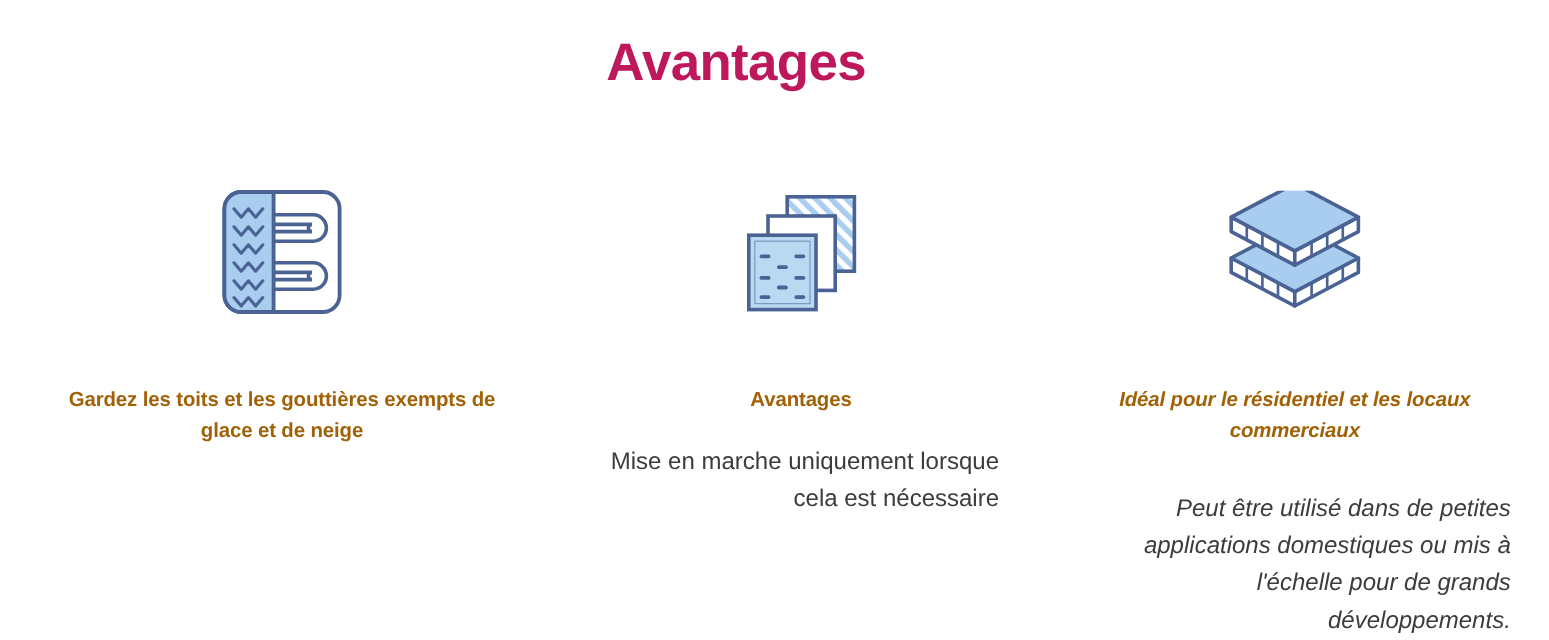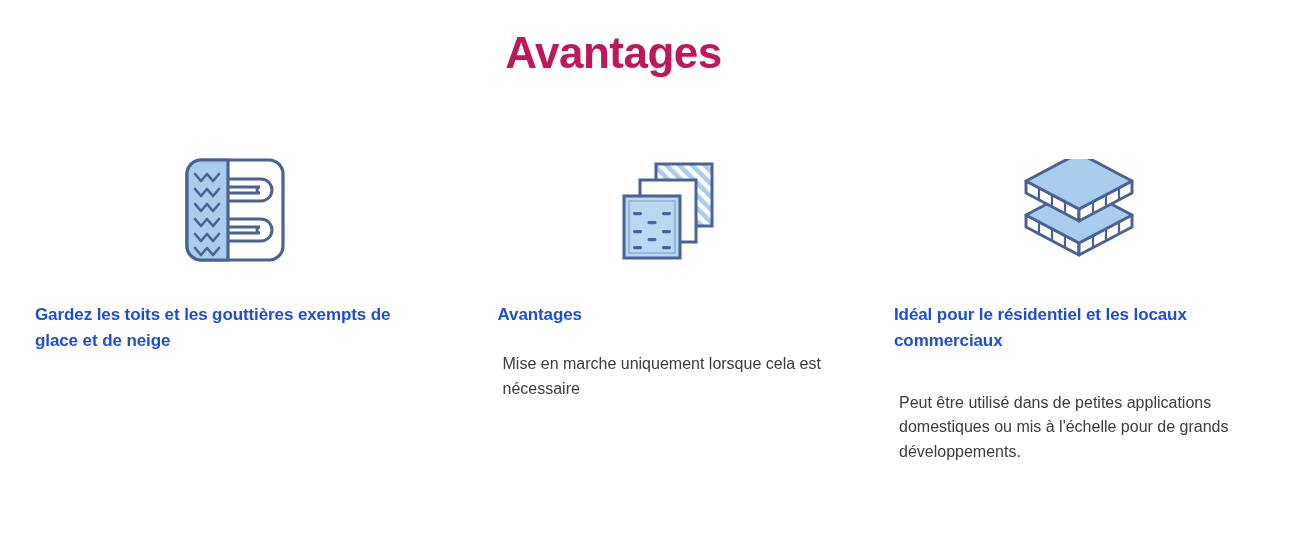--- a/index.html
+++ b/index.html
@@ -46,48 +46,49 @@
   }
 
   .col {
     display: flex;
     flex-direction: column;
     align-items: center;
   }
 
   .col-1 { width: 450px; margin-left: 10px; }
   .col-2 { width: 395px; margin-left: 10px; }
-  .col-3 { width: 400px; margin-left: 14px; }
+  .col-3 { width: 400px; margin-left: 14px; font-style: italic; }
 
   .icon-wrap {
     height: 120px;
     display: flex;
     align-items: center;
     justify-content: center;
   }
 
   .col-title {
-    margin-top: 32px;
+    margin-top: 50px;
     font-size: 17px;
     font-weight: 700;
-    color: #1d4ed8;
+    color: #a16207;
+    text-align: center;
     line-height: 1.55;
     letter-spacing: -0.1px;
   }
 
   .col-1 .col-title { width: 400px; }
   .col-2 .col-title { width: 340px; }
   .col-3 .col-title { width: 370px; }
 
   .col-body {
     margin-top: 22px;
-    font-size: 16px;
+    font-size: 20px;
     font-weight: 400;
     color: #3c3c3c;
-    text-align: left;
+    text-align: right;
     line-height: 1.55;
   }
 
   .col-1 .col-body { width: 392px; }
   .col-2 .col-body { width: 330px; margin-top: 24px; }
   .col-3 .col-body { width: 360px; margin-top: 36px; }
 
   svg { display: block; }
 </style>
 </head>

